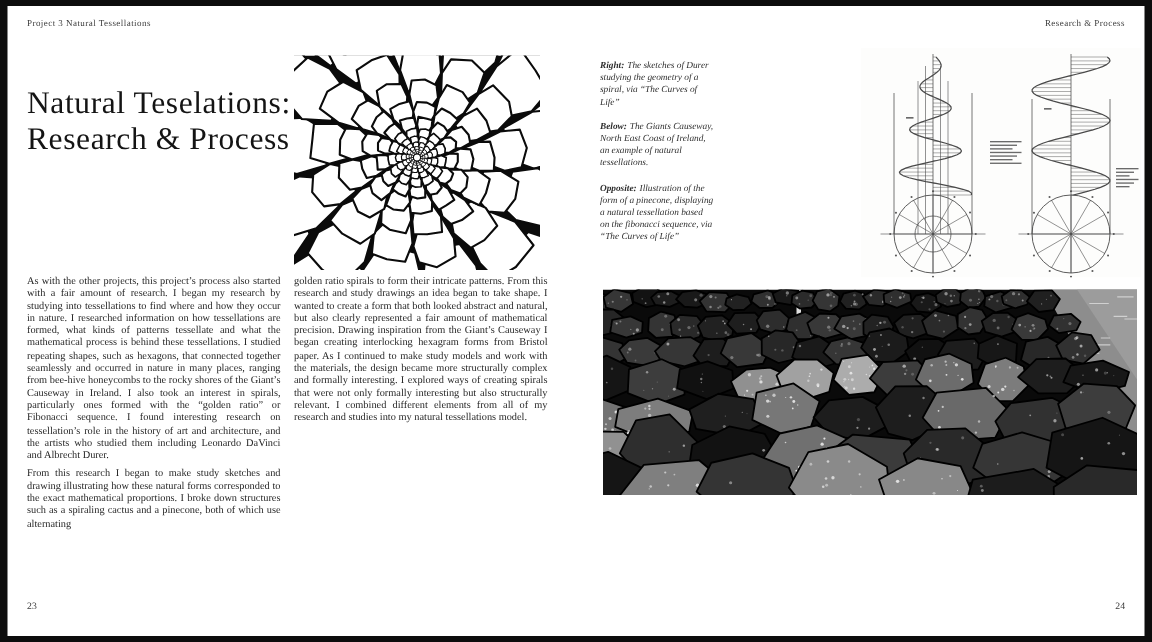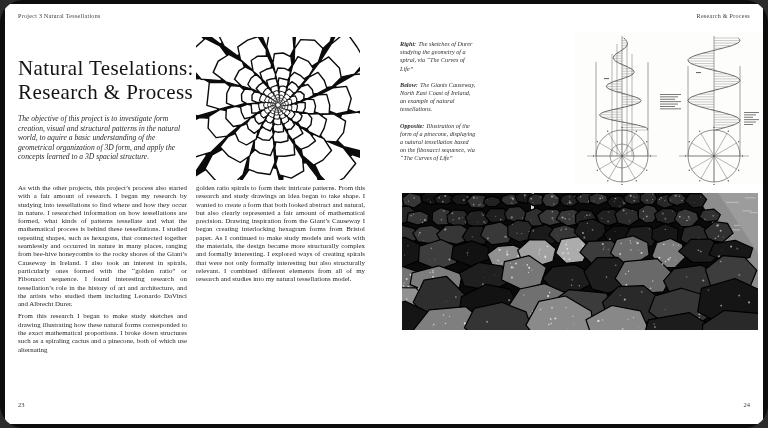--- a/index.html
+++ b/index.html
@@ -1,16 +1,16 @@
 <!DOCTYPE html>
 <html><head>
 <meta charset="utf-8">
 <style>
   html,body{margin:0;padding:0;background:#2b2b2b;}
-  .frame{position:relative;width:768px;height:428px;background:#0d0d0d;font-family:"Liberation Serif","DejaVu Serif",serif;overflow:hidden;border-radius:23px;}
+  .frame{position:relative;width:768px;height:428px;background:#0d0d0d;font-family:"Liberation Serif","DejaVu Serif",serif;overflow:hidden;}
   .spread{position:absolute;left:5px;top:4px;width:758px;height:420px;background:#ffffff;color:#1f1f1f;}
   .abs{position:absolute;}
   .running-header{font-size:6px;letter-spacing:0.3px;color:#3c3c3c;white-space:nowrap;}
   .page-num{font-size:6.5px;color:#3c3c3c;}
   .title{font-size:21px;line-height:24px;color:#141414;letter-spacing:0.4px;}
   .intro{font-style:italic;font-size:7.6px;line-height:9.6px;color:#2a2a2a;width:170px;text-align:left;}
   .bodycol{width:169px;font-size:6.9px;line-height:8.3px;text-align:justify;color:#262626;}
   .bodycol p{margin:0 0 4px 0;}
   .caption-col{width:76px;font-size:6.2px;line-height:8.2px;font-style:italic;color:#2e2e2e;}
   .caption{margin-bottom:8px;}
@@ -25,21 +25,20 @@
   <div class="spread">
 
     <div class="abs running-header" style="left:13px;top:9px;">Project 3 Natural Tessellations</div>
     <div class="abs running-header" style="right:13px;top:9px;">Research &amp; Process</div>
 
     <div class="abs title" style="left:13px;top:52px;">
       <div>Natural Teselations:</div>
       <div>Research &amp; Process</div>
     </div>
 
-    <div class="abs intro" style="left:13px;top:110px;">The objective of this project is to investigate form creation, visual and structural patterns in the natural world, to aquire a basic understanding of the geometrical organization of 3D form, and apply the concepts learned to a 3D spacial structure.</div>
 
     <div class="abs bodycol" style="left:13px;top:180px;">
       <p>As with the other projects, this project’s process also started with a fair amount of research. I began my research by studying into tessellations to find where and how they occur in nature. I researched information on how tessellations are formed, what kinds of patterns tessellate and what the mathematical process is behind these tessellations. I studied repeating shapes, such as hexagons, that connected together seamlessly and occurred in nature in many places, ranging from bee-hive honeycombs to the rocky shores of the Giant’s Causeway in Ireland. I also took an interest in spirals, particularly ones formed with the “golden ratio” or Fibonacci sequence. I found interesting research on tessellation’s role in the history of art and architecture, and the artists who studied them including Leonardo DaVinci and Albrecht Durer.</p>
       <p>From this research I began to make study sketches and drawing illustrating how these natural forms corresponded to the exact mathematical proportions. I broke down structures such as a spiraling cactus and a pinecone, both of which use alternating</p>
     </div>
 
     <div class="abs bodycol" style="left:191px;top:180px;">
       <p>golden ratio spirals to form their intricate patterns. From this research and study drawings an idea began to take shape. I wanted to create a form that both looked abstract and natural, but also clearly represented a fair amount of mathematical precision. Drawing inspiration from the Giant’s Causeway I began creating interlocking hexagram forms from Bristol paper. As I continued to make study models and work with the materials, the design became more structurally complex and formally interesting. I explored ways of creating spirals that were not only formally interesting but also structurally relevant. I combined different elements from all of my research and studies into my natural tessellations model.</p>
     </div>
 

